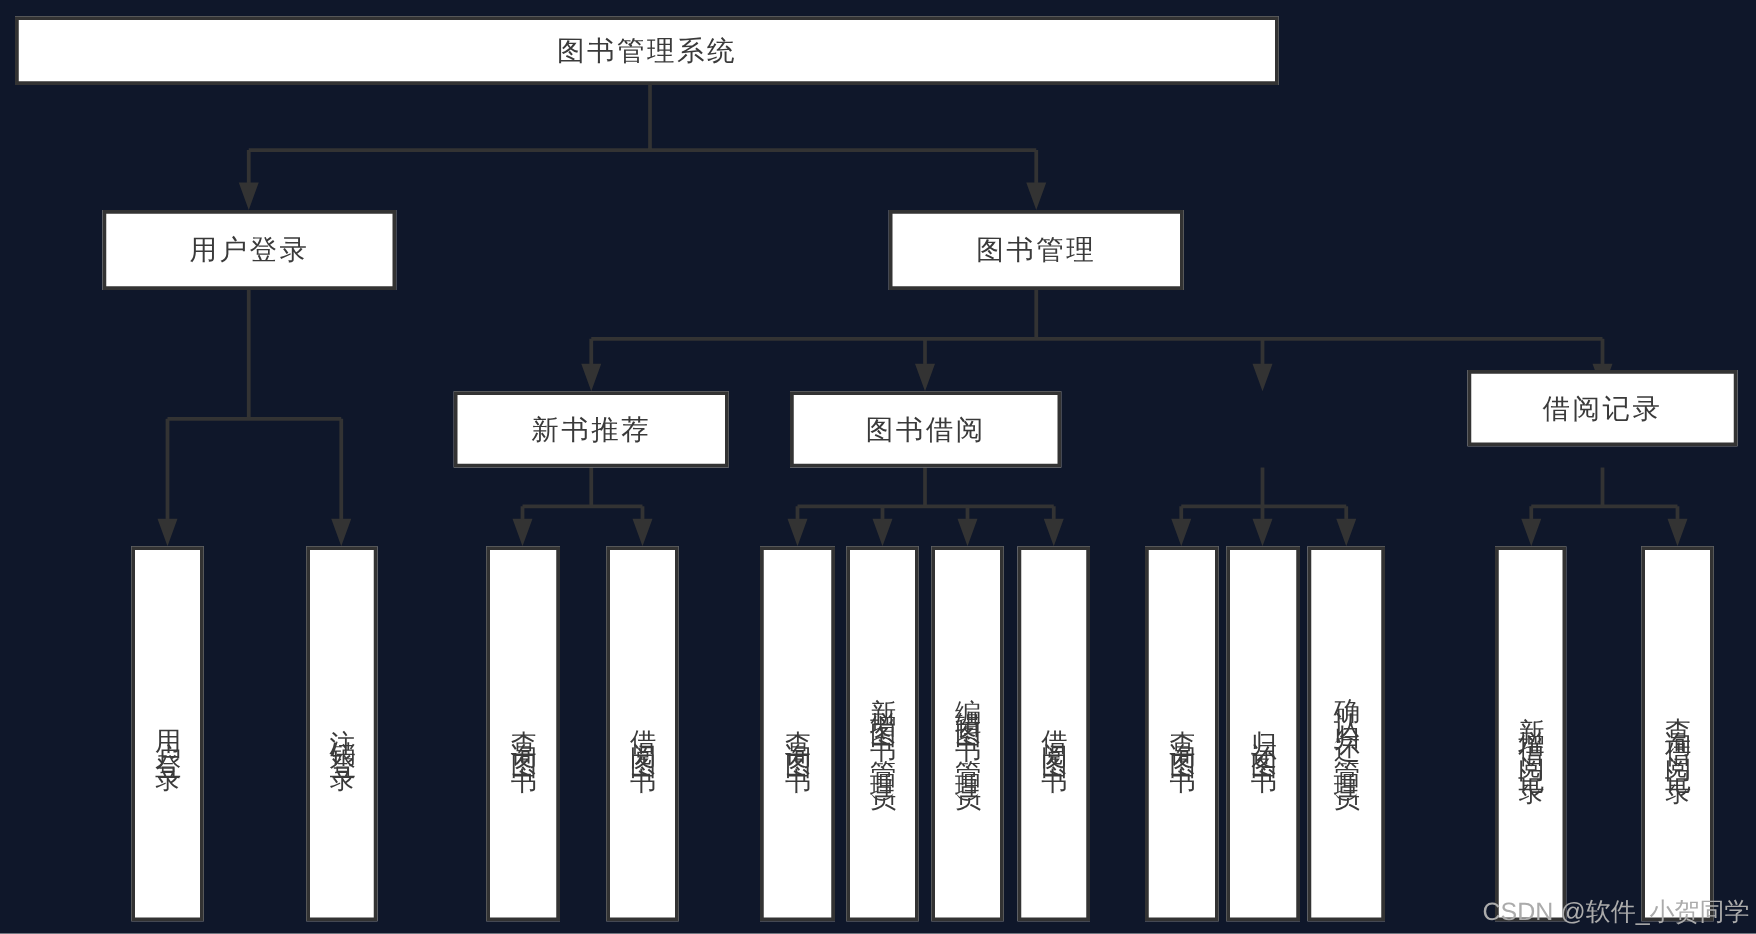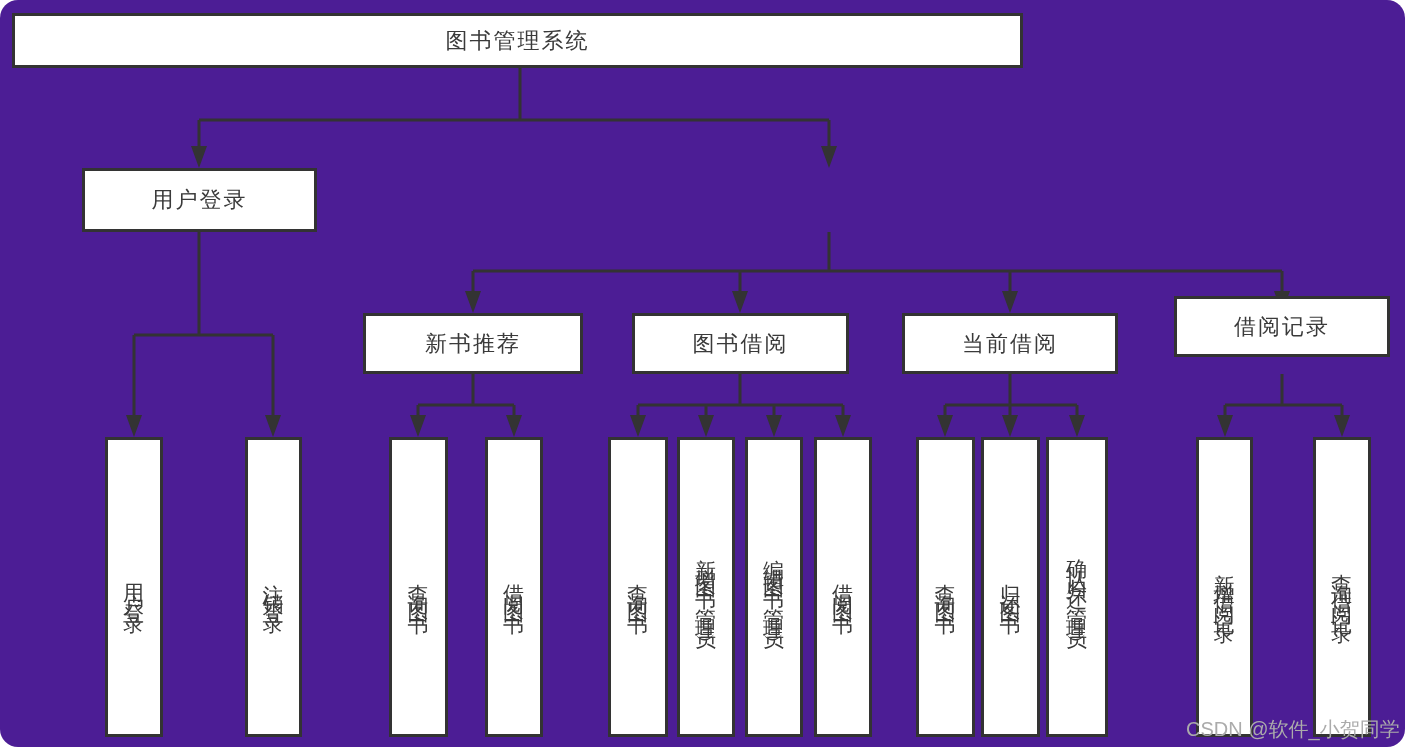--- a/index.html
+++ b/index.html
@@ -5,23 +5,22 @@
   html, body {
     margin: 0;
     padding: 0;
     background: #ffffff;
     font-family: "Liberation Sans", "DejaVu Sans", sans-serif;
   }
   #canvas {
     position: relative;
     width: 1405px;
     height: 747px;
-    background: #4c1d95;
+    background: #0f172a;
     overflow: hidden;
-    border-radius: 18px;
   }
   #connector-layer {
     position: absolute;
     left: 0;
     top: 0;
     z-index: 1;
   }
   .hbox {
     position: absolute;
     box-sizing: border-box;
@@ -102,29 +101,29 @@
              M1334 415 L1342 437 L1350 415 Z"></path>
   </svg>
 
   <div class="hbox" style="left:12px; top:13px; width:1011px; height:55px;">
     <span>图书管理系统</span>
   </div>
 
   <div class="hbox" style="left:82px; top:168px; width:235px; height:64px;">
     <span>用户登录</span>
   </div>
+  <div class="hbox" style="left:711px; top:168px; width:236px; height:64px;">
+    <span>图书管理</span>
+  </div>
 
   <div class="hbox" style="left:363px; top:313px; width:220px; height:61px;text-align:center;">
     <span>新书推荐</span>
   </div>
   <div class="hbox" style="left:632px; top:313px; width:217px; height:61px;justify-content:center;">
     <span>图书借阅</span>
-  </div>
-  <div class="hbox" style="left:902px; top:313px; width:216px; height:61px;">
-    <span>当前借阅</span>
   </div>
   <div class="hbox" style="left:1174px; top:296px; width:216px; height:61px;font-family:Liberation Serif, serif;">
     <span>借阅记录</span>
   </div>
 
   <div class="vbox" style="left:105px; top:437px; width:58px; height:300px;">
     <span>用户登录</span>
   </div>
   <div class="vbox" style="left:245px; top:437px; width:57px; height:300px;">
     <span>注销登录</span>

